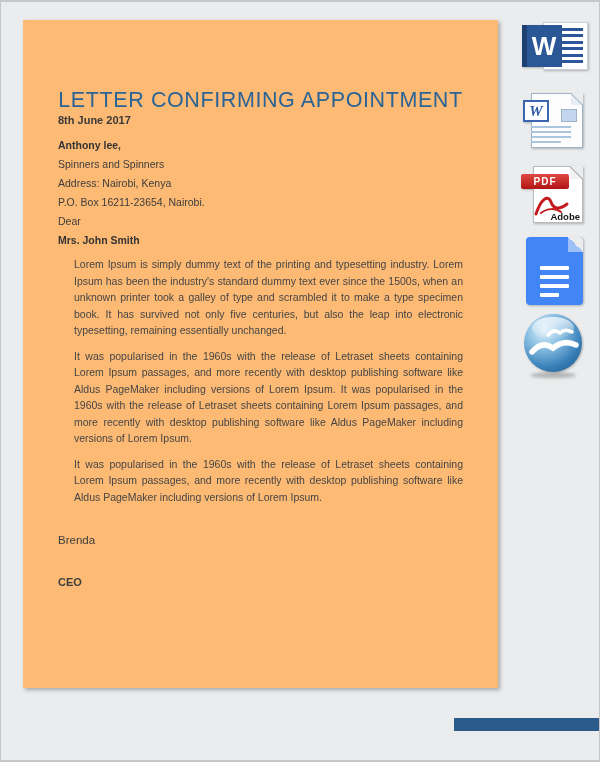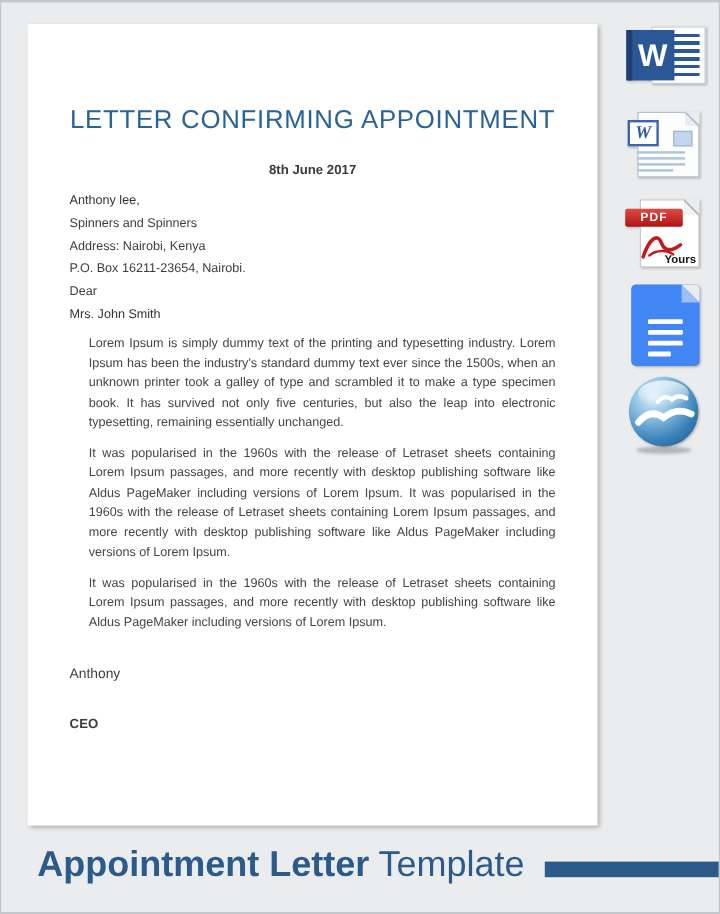--- a/index.html
+++ b/index.html
@@ -6,31 +6,31 @@
   *{box-sizing:border-box;}
   .stage{
     position:relative;width:600px;height:762px;overflow:hidden;
     background:#ebeced;
     border:2px solid #c5c8c9;border-left-width:1px;border-right-width:1px;
     font-family:"Liberation Sans","DejaVu Sans",sans-serif;
   }
   
   .page{
     position:absolute;left:22px;top:18px;width:475px;height:668px;
-    background:#ffffff;box-shadow:2px 2px 4px rgba(0,0,0,.30);
+    background:#fdba74;box-shadow:2px 2px 4px rgba(0,0,0,.30);
     padding:68px 35px 0 35px;overflow:hidden;
   }
   .page h1{
     margin:0;font-size:21.5px;font-weight:400;letter-spacing:.6px;
     color:#2a6496;text-align:center;line-height:25px;white-space:nowrap;
   }
-  .date-line{margin-top:22px;text-align:center;font-size:11px;font-weight:700;color:#3a3a3a;line-height:14px;}
+  .date-line{text-align:left;font-size:11px;font-weight:700;color:#3a3a3a;line-height:14px;}
   .addr{margin-top:12px;}
   .addr div{font-size:10.5px;color:#3d3d3d;line-height:12px;margin-bottom:7px;}
-  .addr .bold{font-weight:400;color:#333;}
+  .addr .bold{font-weight:700;color:#333;}
   .body-copy{margin-top:10px;}
   .body-copy p{
     margin:0 0 9px 16px;font-size:10.5px;line-height:16.5px;color:#454545;
     text-align:justify;
   }
   .close-block div{font-size:11px;color:#3d3d3d;line-height:13px;}
   .vale{margin-top:28px;}
   .signer{margin-top:29px;font-size:11.5px !important;}
   .role{margin-top:29px;font-weight:700;color:#333;}
   
@@ -107,21 +107,21 @@
       <div class="bold">Mrs. John Smith</div>
     </div>
 
     <div class="body-copy">
       <p>Lorem Ipsum is simply dummy text of the printing and typesetting industry. Lorem Ipsum has been the industry's standard dummy text ever since the 1500s, when an unknown printer took a galley of type and scrambled it to make a type specimen book. It has survived not only five centuries, but also the leap into electronic typesetting, remaining essentially unchanged.</p>
       <p>It was popularised in the 1960s with the release of Letraset sheets containing Lorem Ipsum passages, and more recently with desktop publishing software like Aldus PageMaker including versions of Lorem Ipsum. It was popularised in the 1960s with the release of Letraset sheets containing Lorem Ipsum passages, and more recently with desktop publishing software like Aldus PageMaker including versions of Lorem Ipsum.</p>
       <p>It was popularised in the 1960s with the release of Letraset sheets containing Lorem Ipsum passages, and more recently with desktop publishing software like Aldus PageMaker including versions of Lorem Ipsum.</p>
     </div>
 
     <div class="close-block">
-      <div class="signer">Anthony</div>
+      <div class="signer">Brenda</div>
       <div class="role">CEO</div>
 
     </div>
   </div>
 
   <div class="rail">
 
     <div class="ico ic-word">
       <div class="pg">
           <div class="stripes"></div>
@@ -147,21 +147,21 @@
     <div class="ico ic-pdf">
       <div class="pg"></div>
       <div class="fold"></div>
       <svg width="38" height="26" viewBox="0 0 38 26">
         <path d="M3 23 C8 8, 15 3, 18 11 C20 17, 25 20, 34 13" fill="none" stroke="#c41a1f" stroke-width="3" stroke-linecap="round"></path>
         <path d="M8 22 C14 17, 23 17, 28 21" fill="none" stroke="#c41a1f" stroke-width="2" stroke-linecap="round"></path>
       </svg>
       <div class="banner">
         <span>PDF</span>
       </div>
-      <div class="brand">Yours</div>
+      <div class="brand">Adobe</div>
     </div>
 
     <div class="ico ic-gdocs">
       <div class="sheet"></div>
       <div class="fold"></div>
       <div class="ln" style="top:29px;width:29px;"></div>
       <div class="ln" style="top:38px;width:29px;"></div>
       <div class="ln" style="top:47px;width:29px;"></div>
       <div class="ln" style="top:56px;width:19px;"></div>
     </div>
@@ -170,18 +170,15 @@
       <div class="shadow"></div>
       <div class="orb"></div>
       <div class="gloss"></div>
       <svg width="58" height="58" viewBox="0 0 58 58">
         <path d="M24 21 Q30 14 36 19 Q41 14 48 18" fill="none" stroke="#ffffff" stroke-width="3.5" stroke-linecap="round"></path>
         <path d="M8 38 Q18 26 29 34 Q40 25 52 31" fill="none" stroke="#ffffff" stroke-width="5.5" stroke-linecap="round"></path>
       </svg>
     </div>
   </div>
 
-  <div class="footer-title">
-    <span class="b">Appointment Letter</span><span class="r"> Template</span>
-  </div>
   <div class="footer-bar"></div>
 
 </div>
 
 </body></html>

